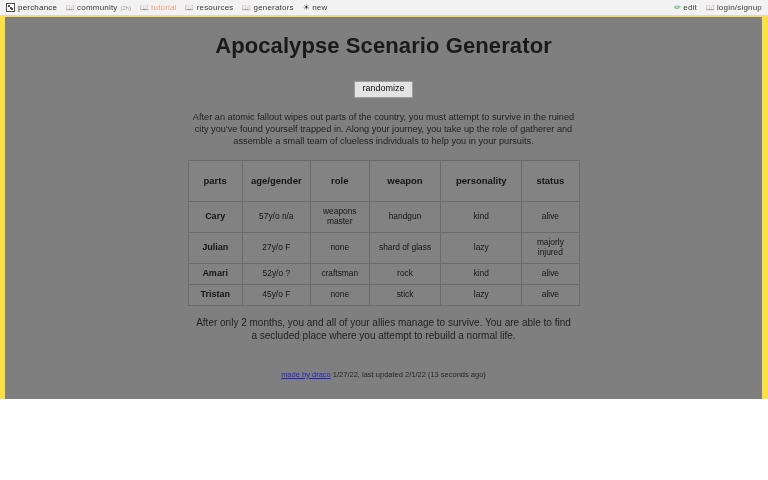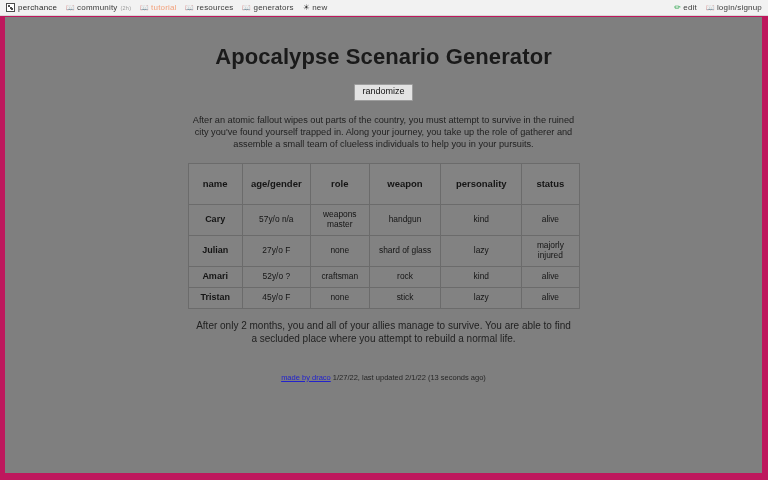--- a/index.html
+++ b/index.html
@@ -4,22 +4,22 @@
 <style>
   html, body {
     margin: 0;
     padding: 0;
     background: #ffffff;
     font-family: "Liberation Sans", sans-serif;
   }
   #screen {
     position: relative;
     width: 768px;
-    height: 480px;
-    background: #be185d;
+    height: 399px;
+    background: #fde047;
     overflow: hidden;
   }
 
   
   .navbar {
     position: absolute;
     left: 0; top: 0;
     width: 768px;
     height: 16px;
     background: #f2f2f2;
@@ -90,34 +90,34 @@
     width: 757px;
     height: 456px;
     background: #7f7f7f;
     box-sizing: border-box;
     overflow: hidden;
   }
 
   .content {
     width: 400px;
     margin: 0 auto;
-    padding-top: 21px;
+    padding-top: 10px;
     text-align: center;
   }
 
   .page-title {
     font-size: 22px;
     font-weight: bold;
     color: #1a1a1a;
     margin: 6px 0 0 0;
     line-height: 1.2;
     letter-spacing: .1px;
   }
 
-  .randomize-wrap { margin-top: 10px; }
+  .randomize-wrap { margin-top: 18px; }
   .randomize-btn {
     font-family: "Liberation Sans", sans-serif;
     font-size: 9px;
     color: #111;
     background: #e3e3e3;
     border: 1px solid #9d9d9d;
     border-radius: 1px;
     padding: 2px 7px 3px 7px;
     cursor: pointer;
     line-height: 1.1;
@@ -254,21 +254,21 @@
       <div class="randomize-wrap">
         <button class="randomize-btn">randomize</button>
       </div>
 
       <p class="intro-text">After an atomic fallout wipes out parts of the country, you must attempt to survive in the ruined city you've found yourself trapped in. Along your journey, you take up the role of gatherer and assemble a small team of clueless individuals to help you in your pursuits.</p>
 
       <div class="table-wrap">
         <table class="scenario">
           <thead>
             <tr>
-              <th class="col-name">name</th>
+              <th class="col-name">parts</th>
               <th class="col-age">age/gender</th>
               <th class="col-role">role</th>
               <th class="col-weapon">weapon</th>
               <th class="col-personality">personality</th>
               <th class="col-status">status</th>
             </tr>
           </thead>
           <tbody>
             <tr class="tall">
               <td class="name-cell">Cary</td>

